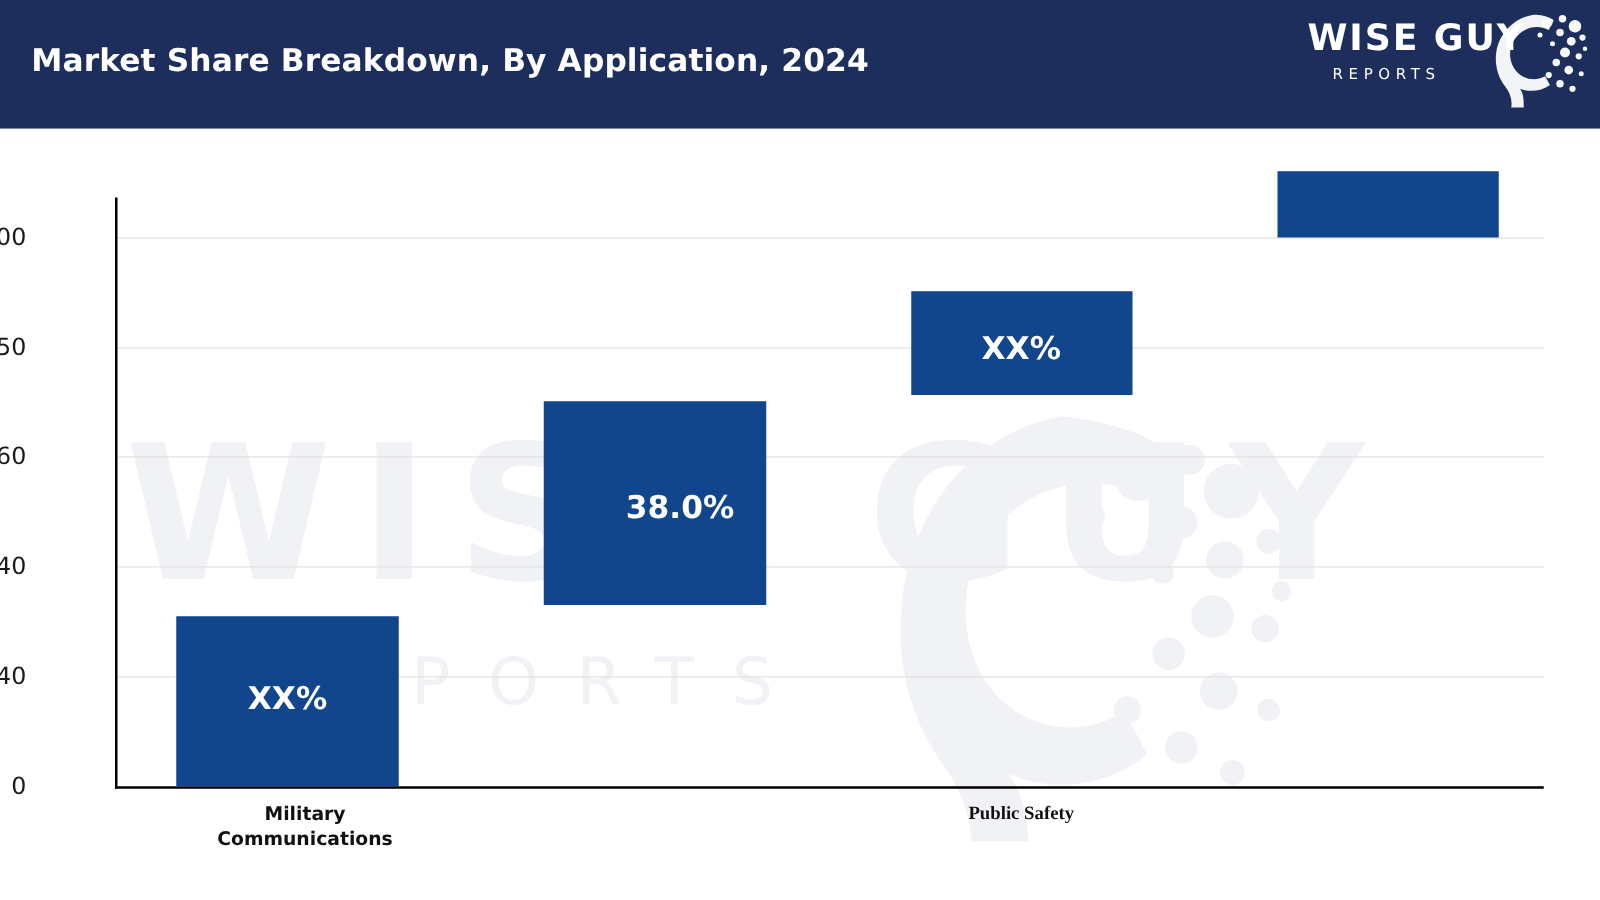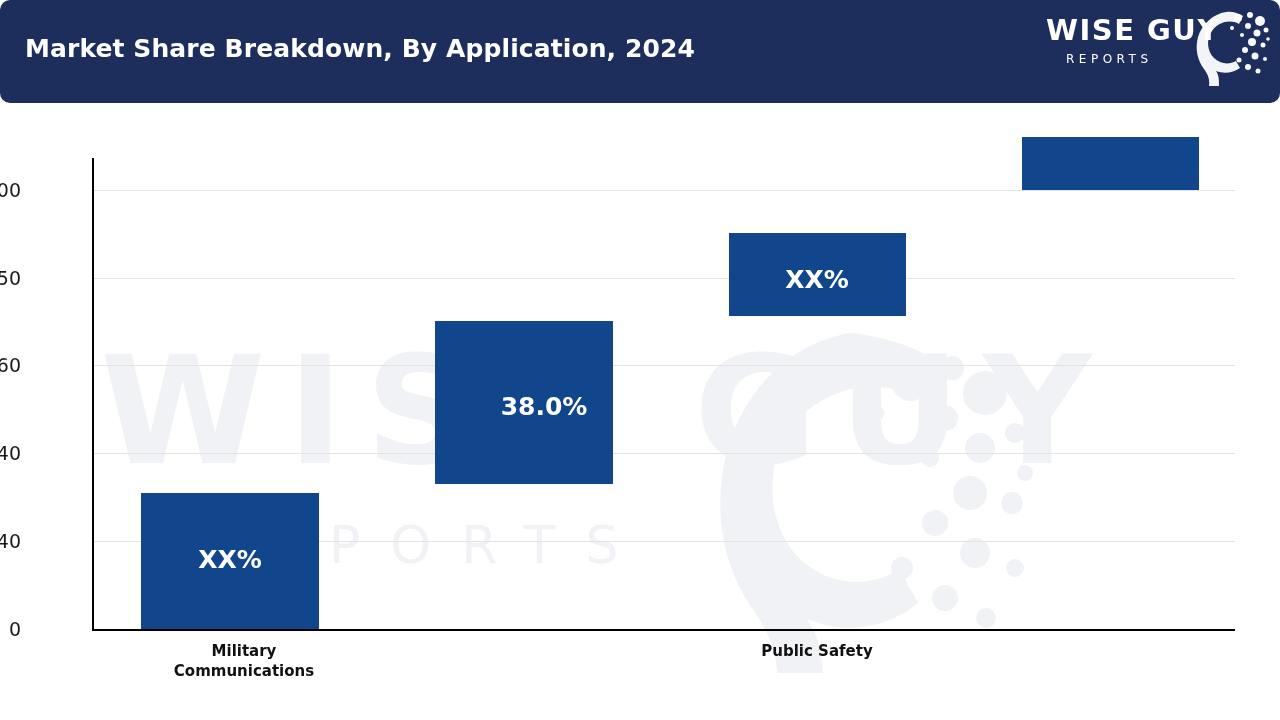--- a/index.html
+++ b/index.html
@@ -22,21 +22,20 @@
 
   
   .header {
     position: absolute;
     left: 0;
     top: 0;
     width: 1280px;
     height: 103px;
     background: #1d2d5c;
     box-sizing: border-box;
-    border-radius: 10px;
   }
   .header-title {
     position: absolute;
     left: 25px;
     top: 34px;
     font-size: 25px;
     font-weight: bold;
     color: #ffffff;
     letter-spacing: 0.1px;
     white-space: nowrap;
@@ -216,16 +215,16 @@
     <div class="bar" style="left:729px; top:130px; width:177px; height:83px;"></div>
     <div class="bar" style="left:1022px; top:34px; width:177px; height:53px;"></div>
 
     <div class="bar-label" style="left:230px; top:456px;">XX%</div>
     <div class="bar-label" style="left:544px; top:303px;">38.0%</div>
     <div class="bar-label" style="left:817px; top:176px;">XX%</div>
     <div class="bar-label" style="left:1110px; top:107px;">XX%</div>
 
     <div class="cat-label" style="left:244px; top:538px; width:220px;">Military
 Communications</div>
-    <div class="cat-label" style="left:817px; top:538px; width:220px;">Public Safety</div>
+    <div class="cat-label" style="left:817px; top:538px; width:220px;font-family:Liberation Serif, serif;">Public Safety</div>
 
   </div>
 </div>
 
 </body></html>

